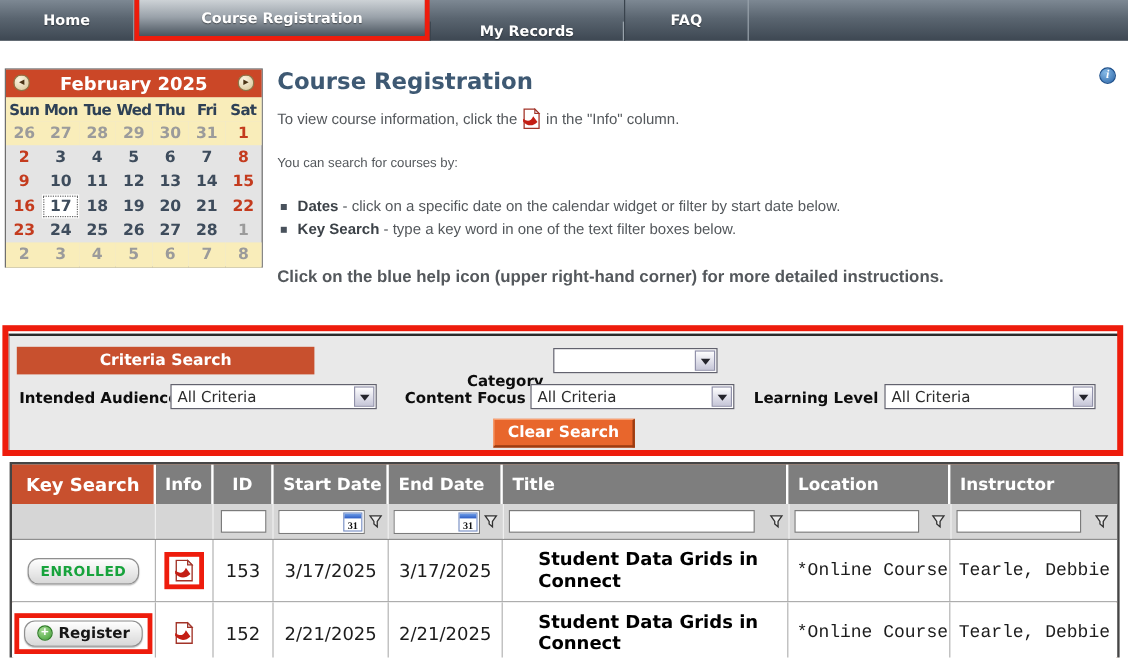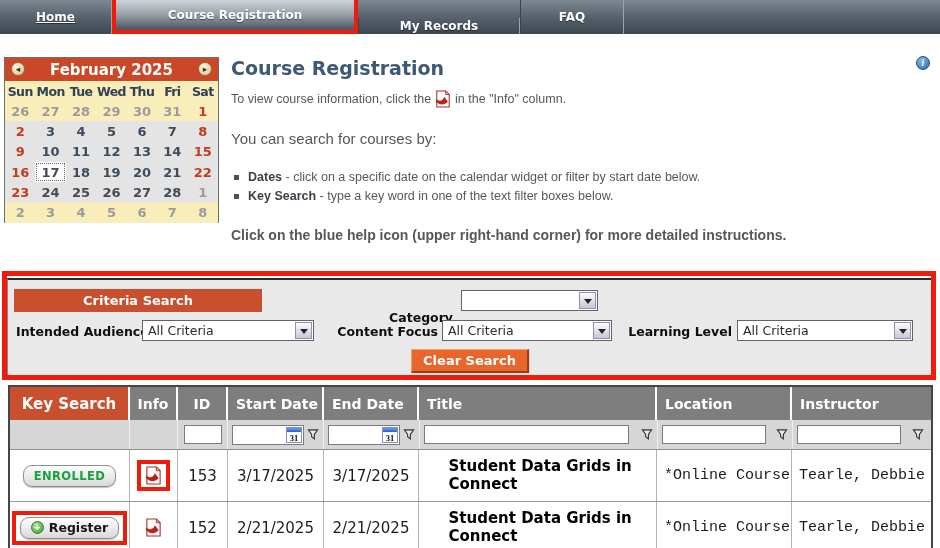--- a/index.html
+++ b/index.html
@@ -15,21 +15,21 @@
     background: linear-gradient(#7d8893, #5a6570 45%, #3d4752);
     display: flex; align-items: stretch;
   }
   .tab {
     position: relative; display: flex; align-items: center; justify-content: center;
     color: #fff; font: bold 12px "DejaVu Sans", sans-serif; cursor: pointer;
     border-right: 1px solid #99a3ac; border-left: 1px solid #39434d;
     text-shadow: 0 1px 1px rgba(0,0,0,.45);
   }
   .tab:first-child { border-left: none; }
-  .tab-home { width: 112px; text-decoration: underline; }
+  .tab-home { width: 112px; }
   .tab-cr   { width: 246px; }
   .tab-mr   { width: 162px; margin-top: 18px; }
   .tab-faq  { width: 104px; }
   .tab.active {
     margin-top: -4px; height: 38px; z-index: 3;
     background: linear-gradient(#cdd2d6, #99a1a9 48%, #4a545e);
     border: 4px solid #ee1c0c;
   }
   .tab.active::before {
     content: ""; position: absolute; left: -4px; right: -4px; top: -10px; height: 7px;
@@ -69,21 +69,21 @@
   .cal-cell.om { color: #9b9b9b; }
   .cal-cell.wd { color: #3e4c5c; }
   .cal-cell.we { color: #c43b1e; }
   .cal-cell.cream { background: #f9edba; }
   .cal-cell.today { background: #fff; outline: 1px dotted #666; outline-offset: -2px; }
 
   
   .main { position: absolute; left: 231px; top: 57px; width: 675px; color: #54585c; }
   .main h1 { font: bold 19px "DejaVu Sans", sans-serif; color: #3e5973; margin-bottom: 11px; }
   .intro-line { font-size: 12.5px; display: flex; align-items: center; gap: 4px; }
-  .search-line { font-size: 15px; margin-top: 22px; }
+  .search-line { font-size: 11px; margin-top: 22px; }
   .bullets { list-style: none; margin-top: 23px; }
   .bullets li { position: relative; padding-left: 17px; font-size: 12.5px; margin-bottom: 5px; }
   .bullets li::before {
     content: ""; position: absolute; left: 3px; top: 5px; width: 5px; height: 5px; background: #49525c;
   }
   .bullets .term { font-weight: bold; color: #3c4248; }
   .help-line { font-size: 14px; margin-top: 24px; font-weight: bold; }
   .info-icon {
     position: absolute; left: 916px; top: 56px; width: 14px; height: 14px; border-radius: 50%;
     background: radial-gradient(circle at 35% 30%, #85b9e6, #2a65a8);

